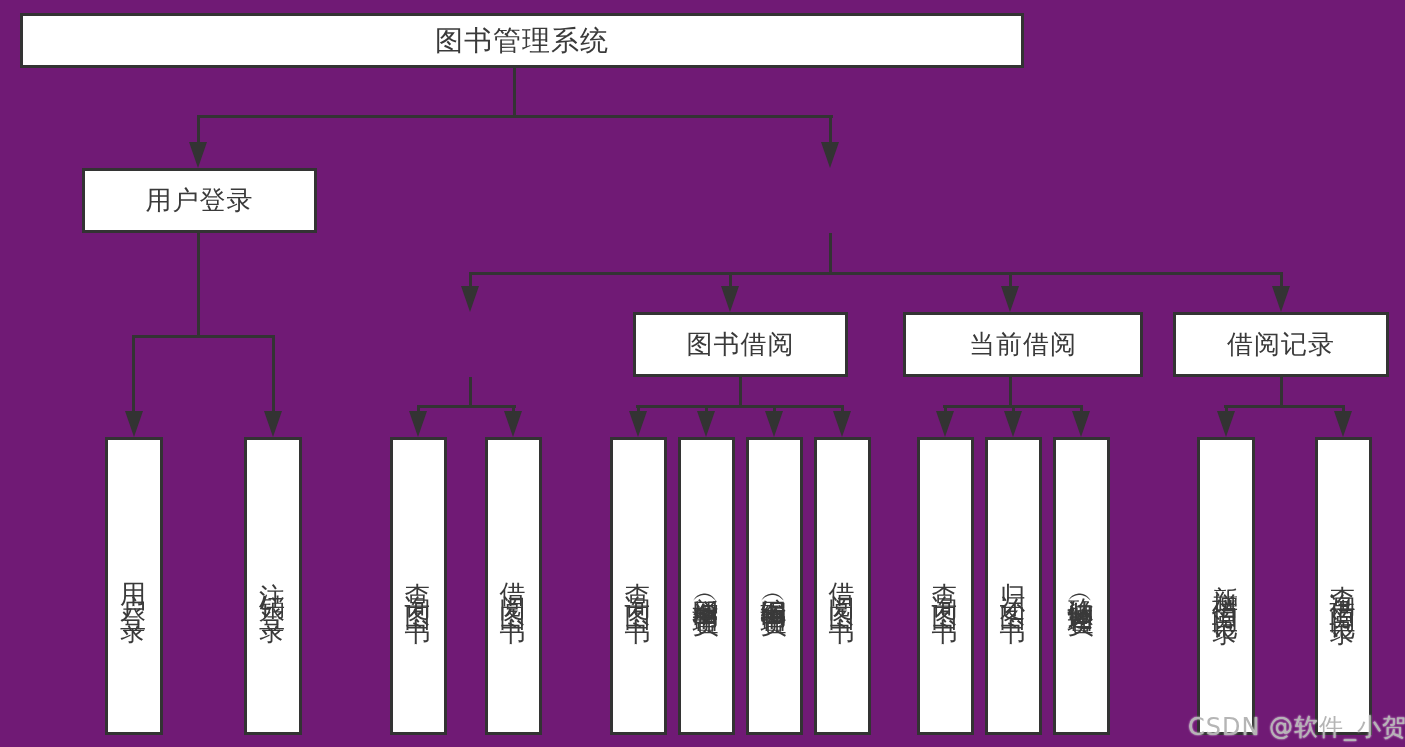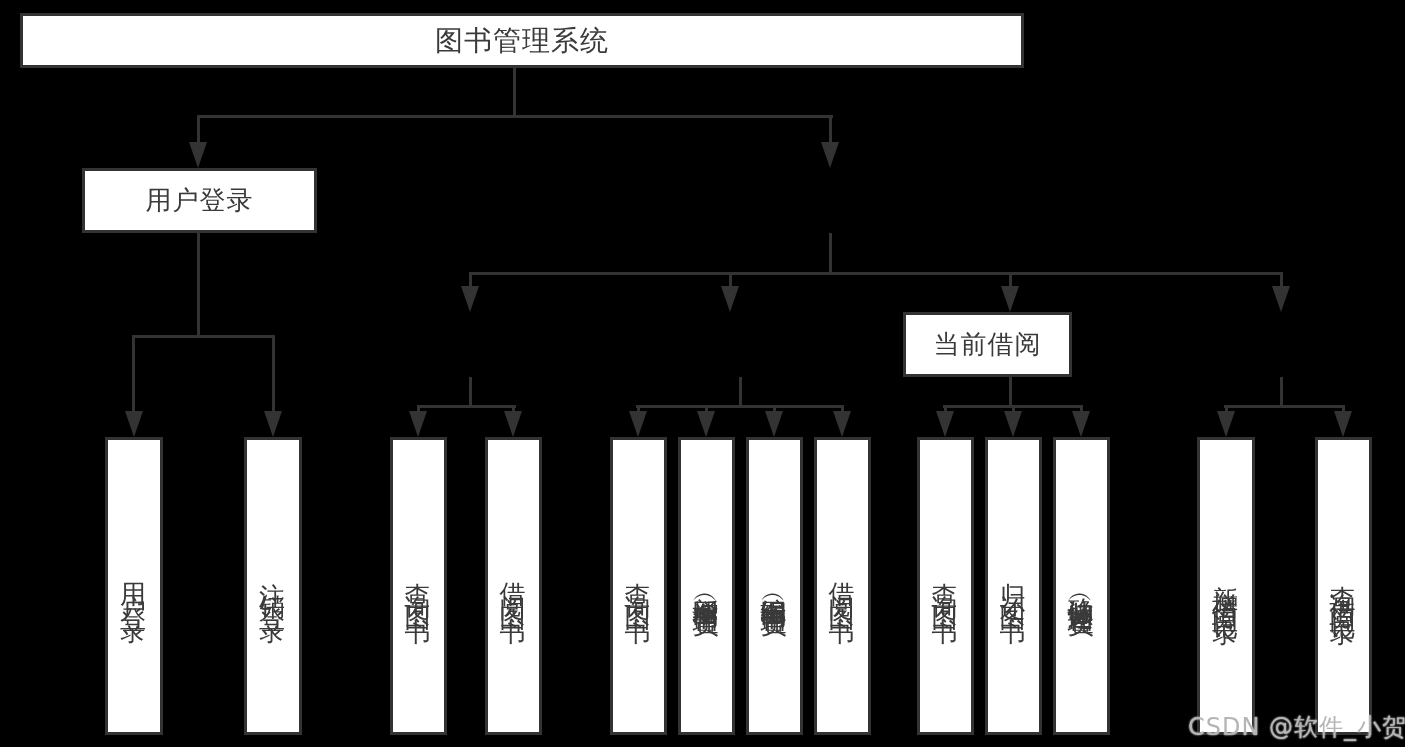--- a/index.html
+++ b/index.html
@@ -1,20 +1,20 @@
 <!DOCTYPE html>
 <html><head>
 <meta charset="utf-8">
 <style>
   html, body { margin: 0; padding: 0; background: #ffffff; }
   #canvas {
     position: relative;
     width: 1405px;
     height: 747px;
-    background: #000000;
+    background: #701a75;
     overflow: hidden;
     font-family: "DejaVu Sans", "Liberation Sans", sans-serif;
     color: #3a3a3a;
   }
   .box {
     position: absolute;
     box-sizing: border-box;
     border: 3px solid #333333;
     background: #ffffff;
     display: flex;
@@ -89,22 +89,28 @@
   <div class="hl" style="left:469px;top:272px;width:814px"></div>
   <div class="vl" style="left:469px;top:272px;height:16px"></div>
   <div class="ar" style="left:461px;top:286px"></div>
   <div class="vl" style="left:729px;top:272px;height:16px"></div>
   <div class="ar" style="left:721px;top:286px"></div>
   <div class="vl" style="left:1009px;top:272px;height:16px"></div>
   <div class="ar" style="left:1001px;top:286px"></div>
   <div class="vl" style="left:1280px;top:272px;height:16px"></div>
   <div class="ar" style="left:1272px;top:286px"></div>
 
-  <div class="box" style="left:903px;top:312px;width:169px;height:65px">
+  <div class="box" style="left:633px;top:312px;width:215px;height:65px">
+    <span>图书借阅</span>
+  </div>
+  <div class="box" style="left:903px;top:312px;width:240px;height:65px">
     <span>当前借阅</span>
+  </div>
+  <div class="box" style="left:1173px;top:312px;width:216px;height:65px">
+    <span>借阅记录</span>
   </div>
 
   <div class="vl" style="left:469px;top:377px;height:31px"></div>
   <div class="hl" style="left:417px;top:405px;width:99px"></div>
   <div class="vl" style="left:417px;top:405px;height:10px"></div>
   <div class="ar" style="left:409px;top:411px"></div>
   <div class="vl" style="left:512px;top:405px;height:10px"></div>
   <div class="ar" style="left:504px;top:411px"></div>
 
   <div class="vl" style="left:739px;top:377px;height:31px"></div>

